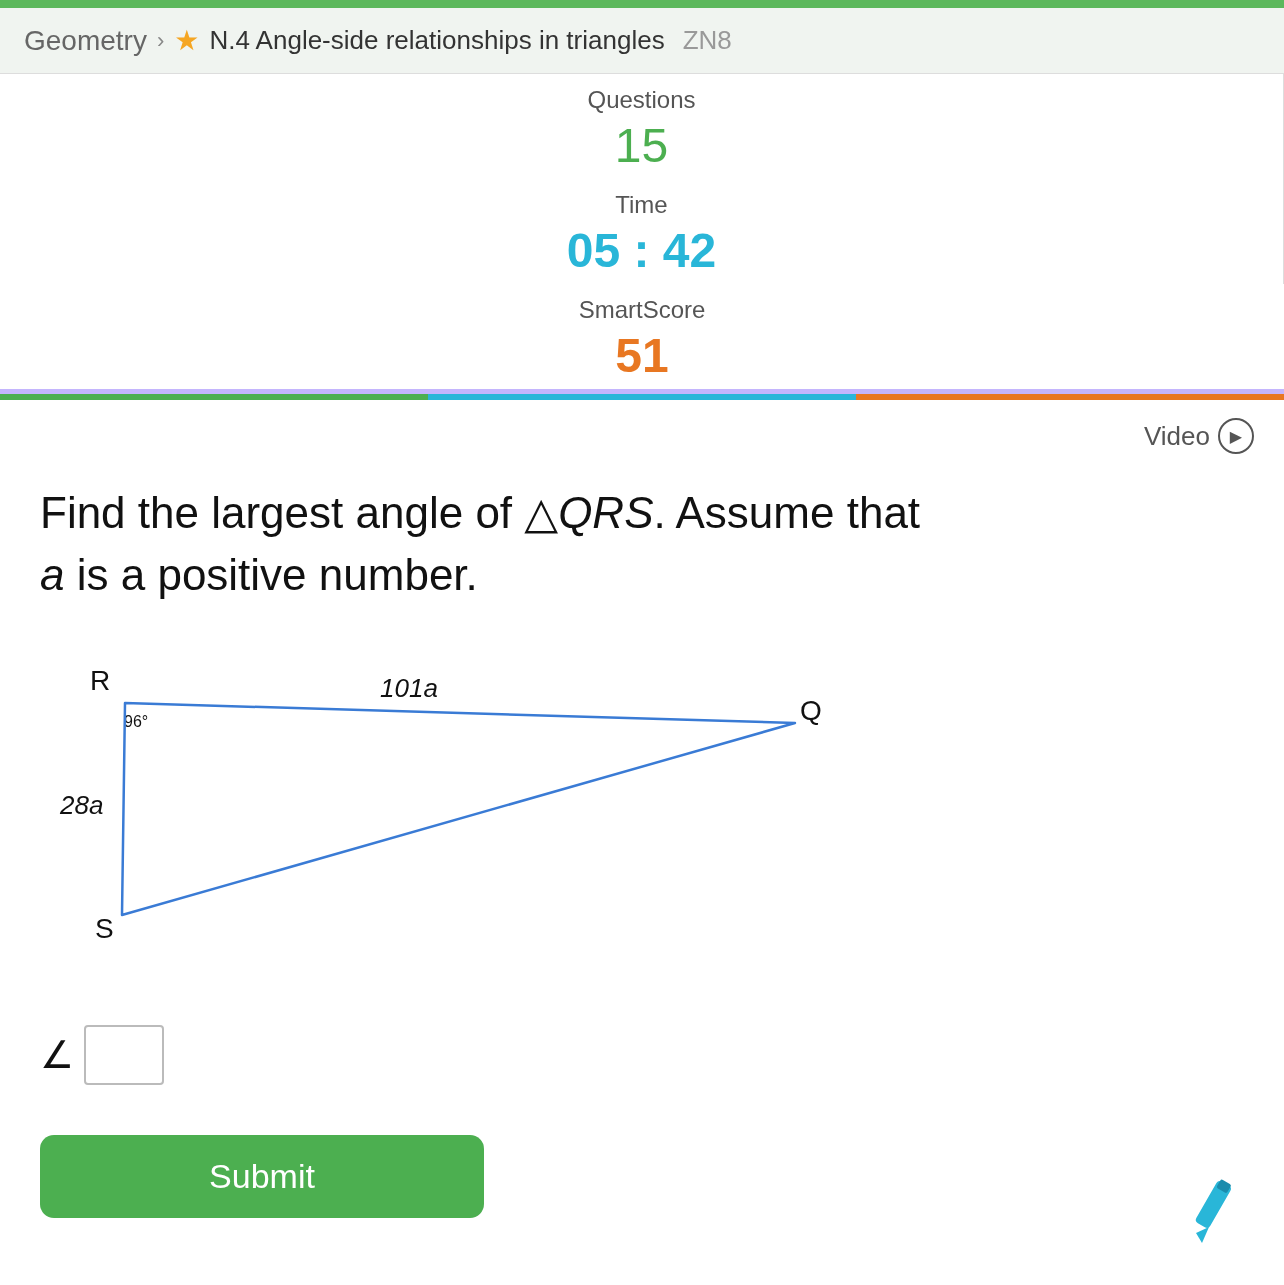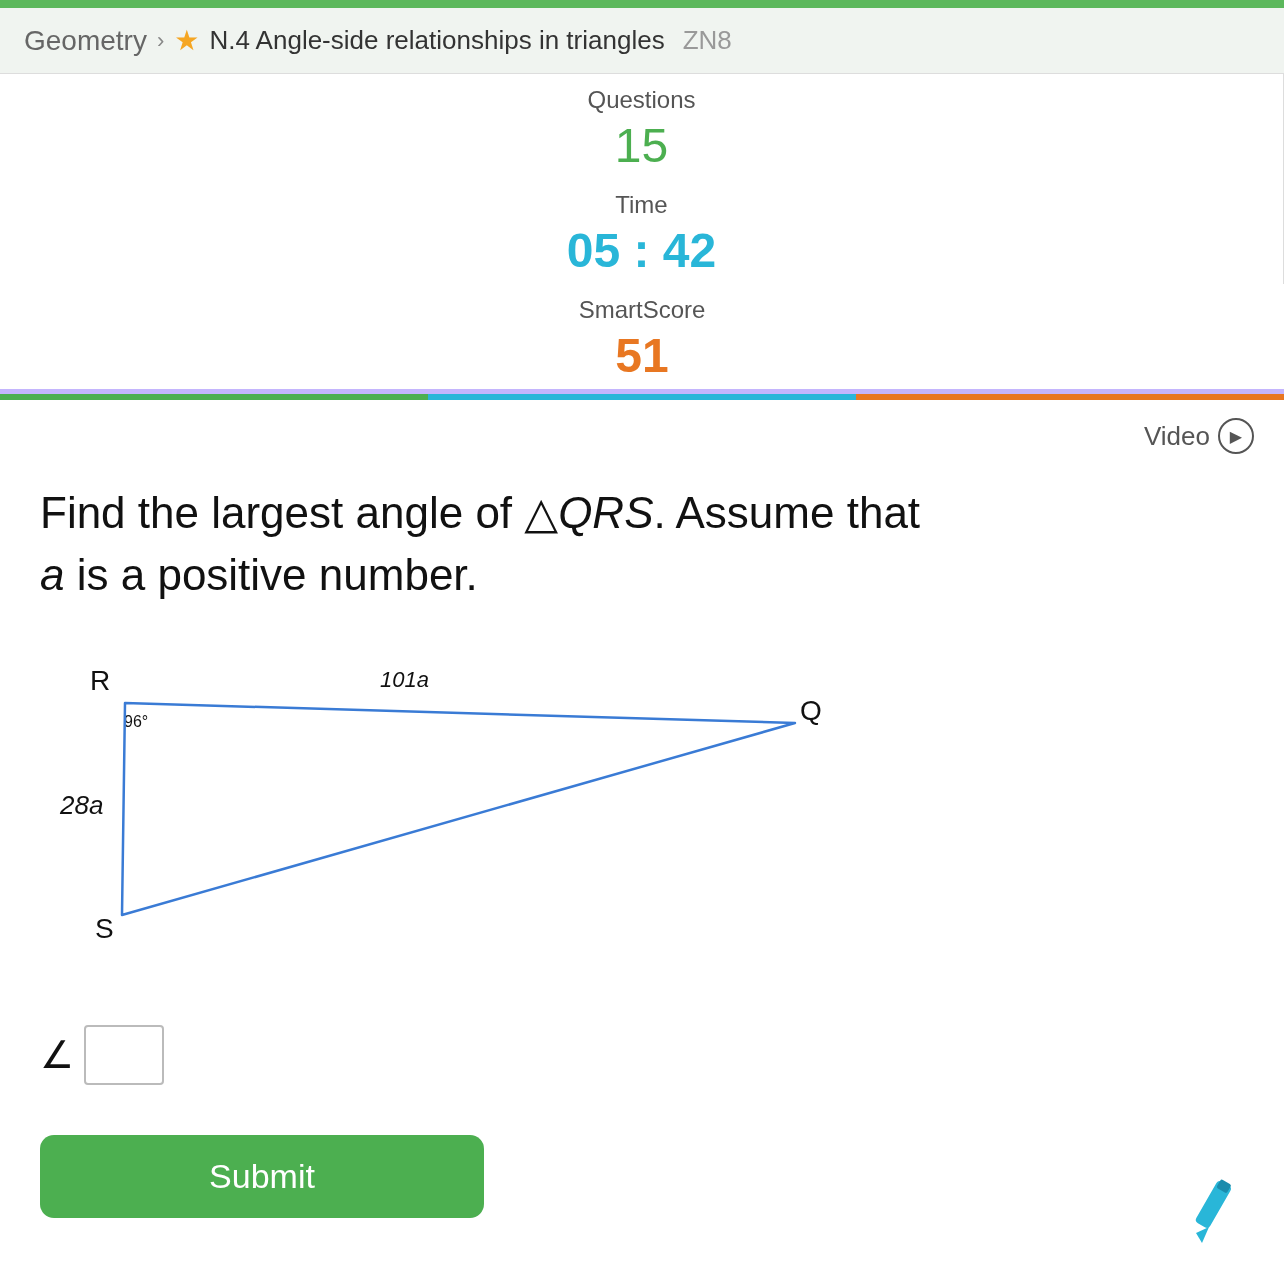--- a/index.html
+++ b/index.html
@@ -247,21 +247,21 @@
     <span>Find the largest angle of △<em>QRS</em>. Assume that <em>a</em> is a positive number.</span>
   </div>
 
   
   <div class="diagram-container">
 
     <span class="diagram-label" style="top:20px; left:50px;">R</span>
     <span class="diagram-label" style="top:50px; left:760px;">Q</span>
     <span class="diagram-label" style="top:268px; left:55px;">S</span>
     <span class="diagram-label" style="top:68px; left:84px; font-size:16px;">96°</span>
-    <span class="diagram-label" style="top:22px; left:340px; font-size:22px; font-style:italic;">101a</span>
+    <span class="diagram-label" style="top:28px; left:340px; font-size:26px; font-style:italic;">101a</span>
     <span class="diagram-label" style="top:145px; left:20px; font-size:26px; font-style:italic;">28a</span>
 
     <svg class="triangle-svg" width="800" height="320" viewBox="0 0 800 320">
 
       <polygon points="85,58 755,78 82,270" fill="none" stroke="#3a7bd5" stroke-width="2.5" stroke-linejoin="round"></polygon>
     </svg>
   </div>
 
   
   <div class="answer-row">

